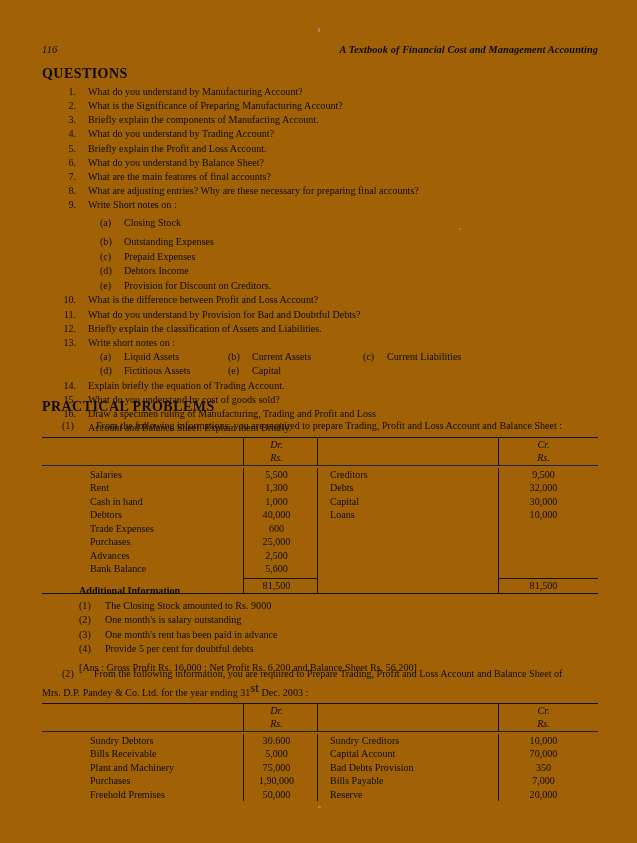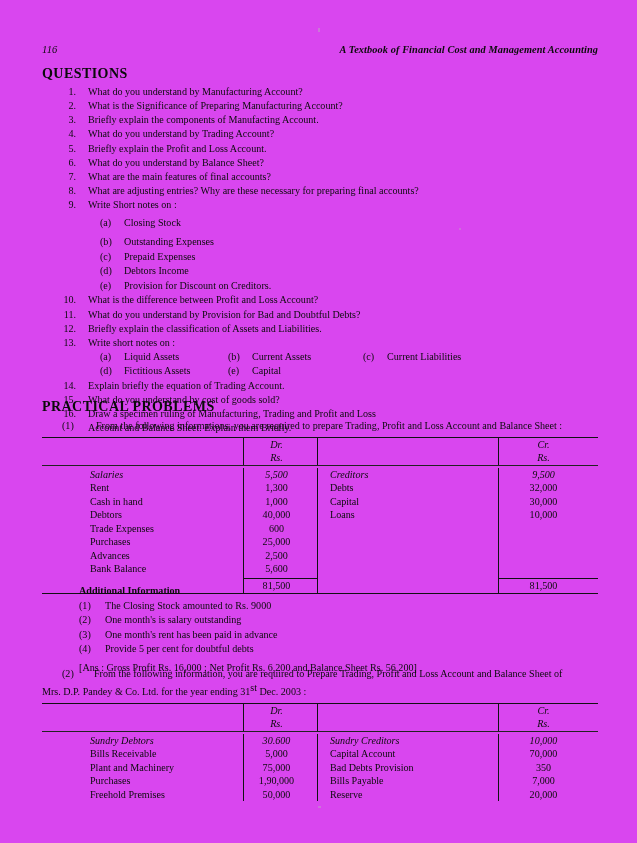--- a/index.html
+++ b/index.html
@@ -13,21 +13,21 @@
     position: relative;
     font-family: "Liberation Serif", "DejaVu Serif", serif;
     color: #0b0b0b;
     overflow: hidden;
   }
   .page {
     position: absolute;
     left: 0; top: 0;
     width: 637px;
     height: 843px;
-    background: #d946ef;
+    background: #a16207;
   }
 
   
   .runhead {
     position: absolute;
     left: 42px;
     top: 44px;
     width: 556px;
     display: flex;
     justify-content: space-between;
@@ -113,21 +113,21 @@
     font-size: 10.1px;
     line-height: 14px;
   }
   #p1-intro { left: 62px; top: 419px; width: 530px; }
   #p2-intro { left: 42px; top: 667px; width: 556px; }
   .prob-num {
     display: inline-block;
     width: 34px;
   }
   #p2-intro .prob-num { width: 32px; margin-left: 20px; }
-  sup { font-size: 10px; vertical-align: super; }
+  sup { font-size: 13px; vertical-align: super; }
 
   
   .ledger {
     position: absolute;
     left: 42px;
     width: 556px;
     font-size: 10.1px;
   }
   #ledger-1 { top: 437px; }
   #ledger-2 { top: 703px; }
@@ -179,21 +179,21 @@
 
   .head-block .lrow { line-height: 13.4px; }
   .head-block .col-part,
   .head-block .col-part2 {  }
   .drcr {
     font-style: italic;
     font-size: 10.2px;
   }
 
   .body-block .lrow { line-height: 13.45px; }
-  .body-block .lrow:first-child { padding-top: 2px; font-style: italic; }
+  .body-block .lrow:first-child { padding-top: 2px; }
 
   .tail-spacer { height: 3px; }
 
   
   .totals {
     display: flex;
     position: relative;
     line-height: 13.6px;
   }
   .totals .col-amt,

